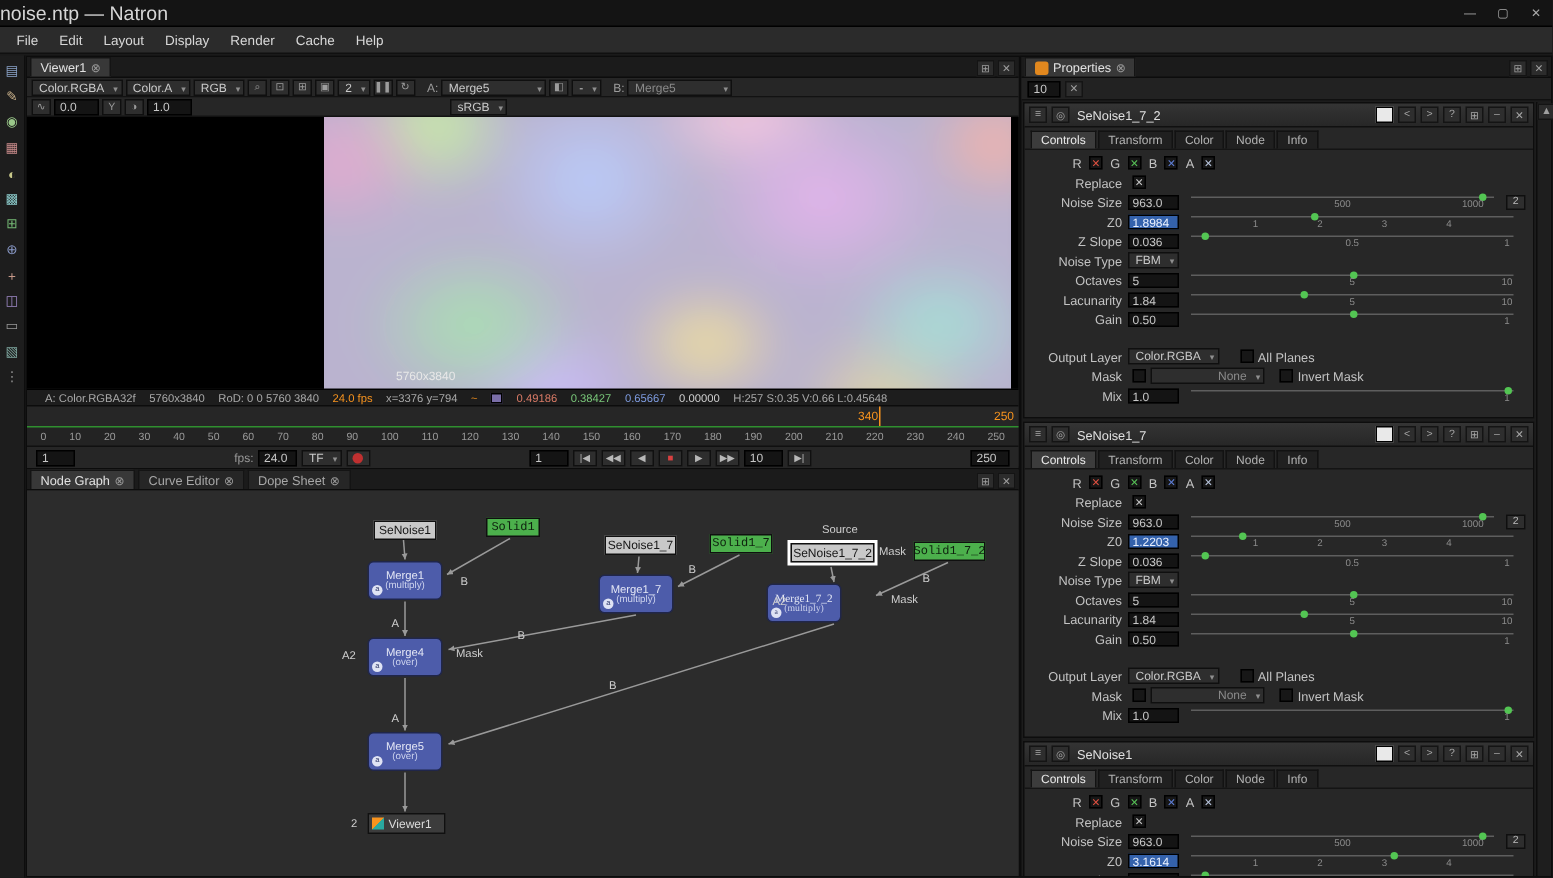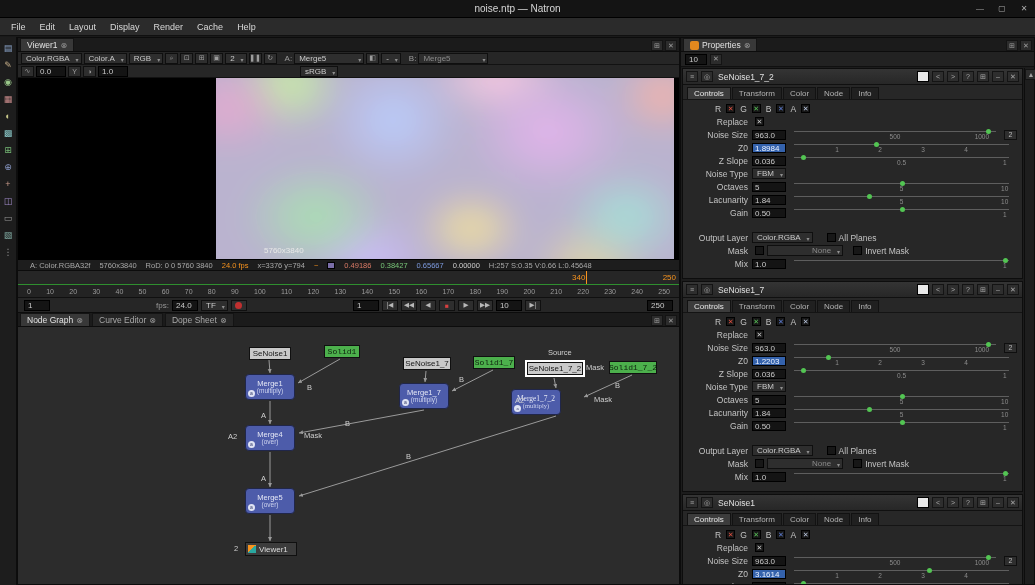--- a/index.html
+++ b/index.html
@@ -1,21 +1,21 @@
 <!DOCTYPE html>
 <html><head>
 <meta charset="utf-8">
 <style>
   * { box-sizing: border-box; margin: 0; padding: 0; }
   html,body { width:1035px; height:585px; overflow:hidden; background:#1a1a1a;
     font-family:"Liberation Sans", "DejaVu Sans", sans-serif; font-size:9px; color:#c8c8c8; }
 
   
   .titlebar { height:18px; background:#141414; display:flex; align-items:center; position:relative; border-bottom:1px solid #000; }
-  .tb-title { position:absolute; left:0; right:0; text-align:center; color:#d6d6d6; font-size:10px; }
+  .tb-title { position:absolute; left:0; right:0; color:#d6d6d6; font-size:13px; }
   .tb-controls { margin-left:auto; display:flex; z-index:2; }
   .tb-controls span { width:22px; height:18px; display:flex; align-items:center; justify-content:center; color:#aaa; font-size:8px; }
   .menubar { height:18px; background:#2b2b2b; display:flex; align-items:center; padding-left:4px; border-bottom:1px solid #101010; }
   .menu-item { padding:2px 7px; color:#d8d8d8; font-size:9px; }
 
   
   .main { position:absolute; top:37px; left:0; right:0; bottom:0; }
   .toolbox { position:absolute; left:0; top:0; bottom:0; width:17px; background:#1d1d1d; display:flex; flex-direction:column; align-items:center; padding-top:4px; gap:4px; border-right:1px solid #0d0d0d; }
   .tool { width:14px; height:13px; font-size:9px; display:flex; align-items:center; justify-content:center; }
 

